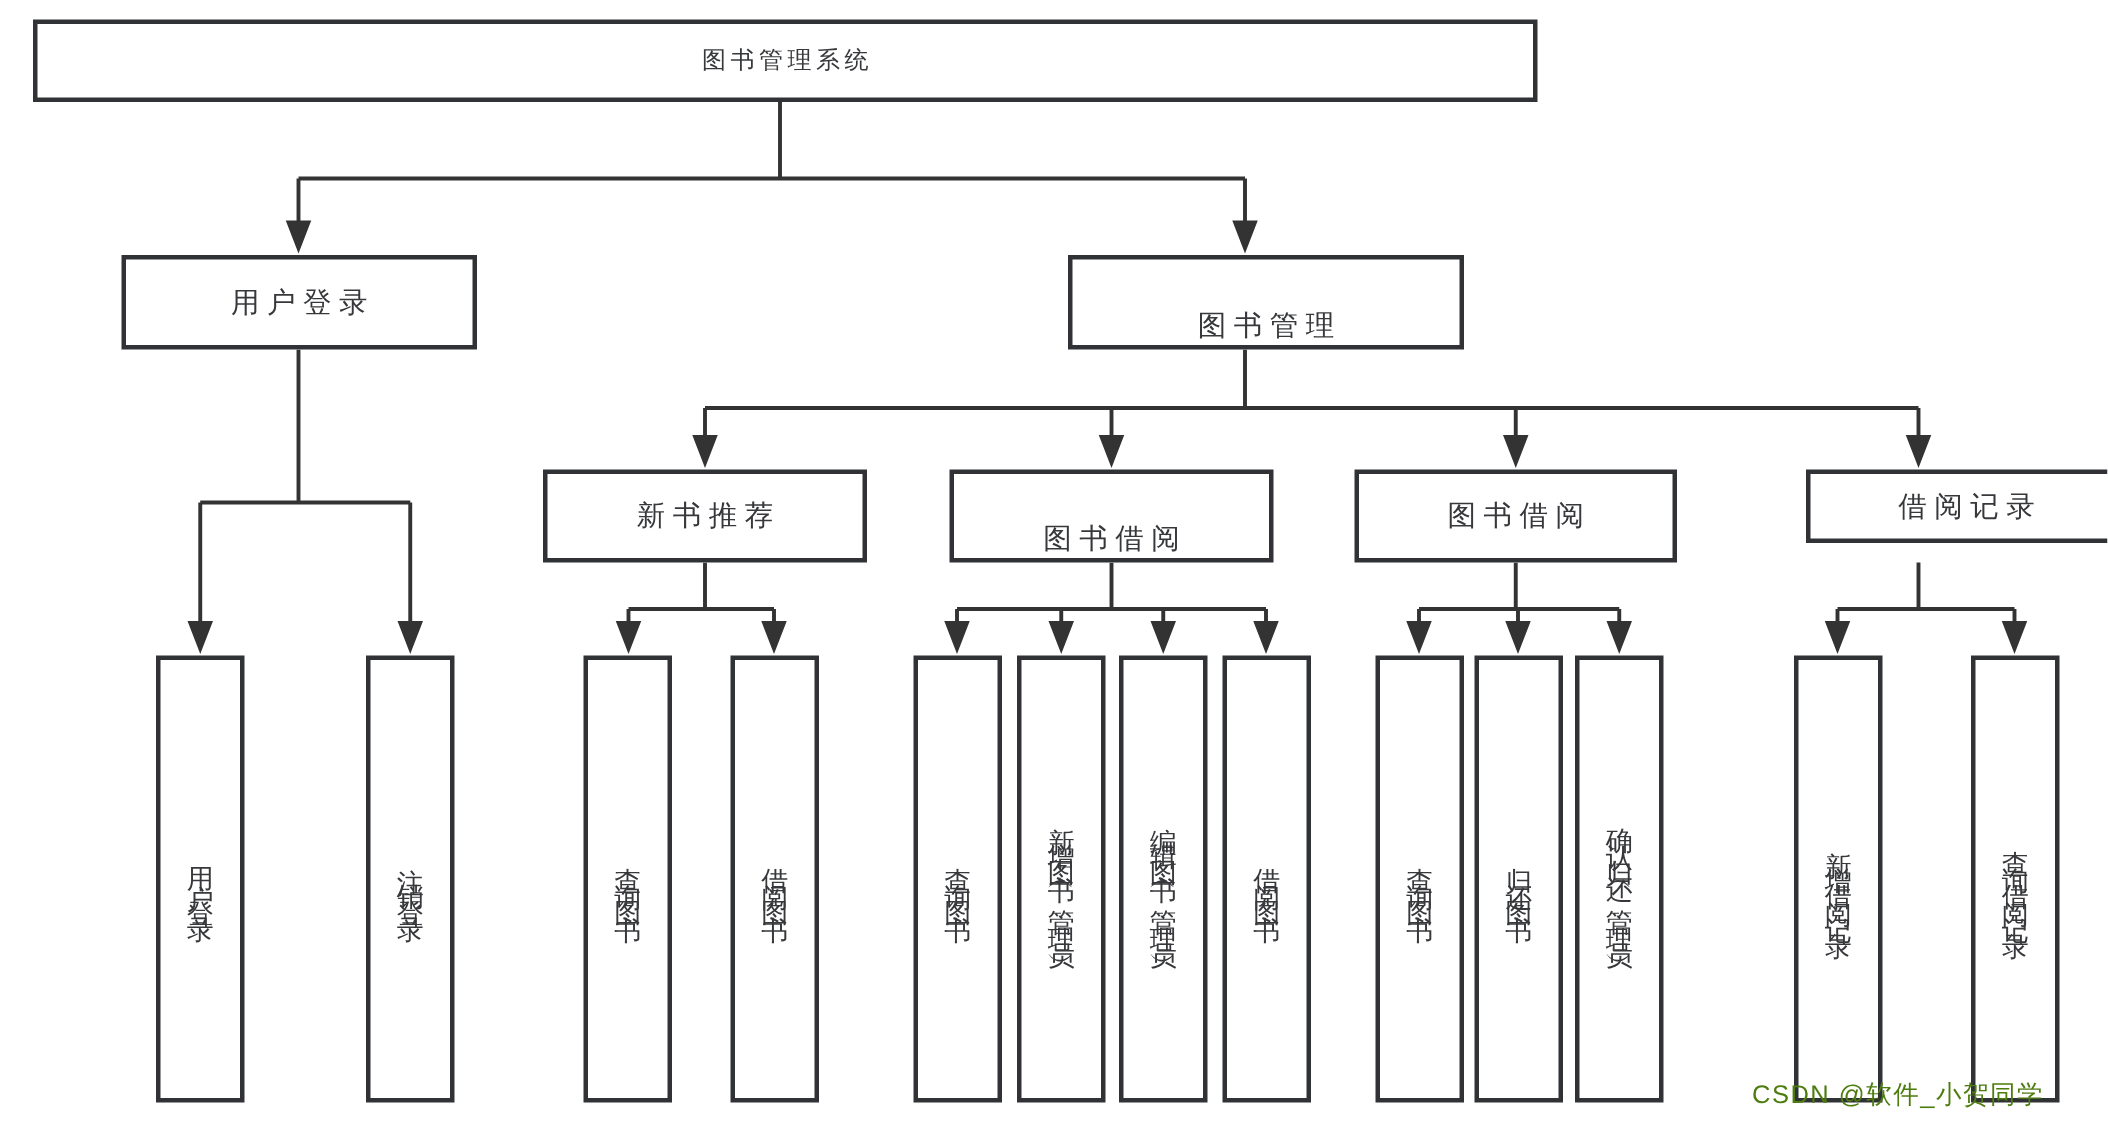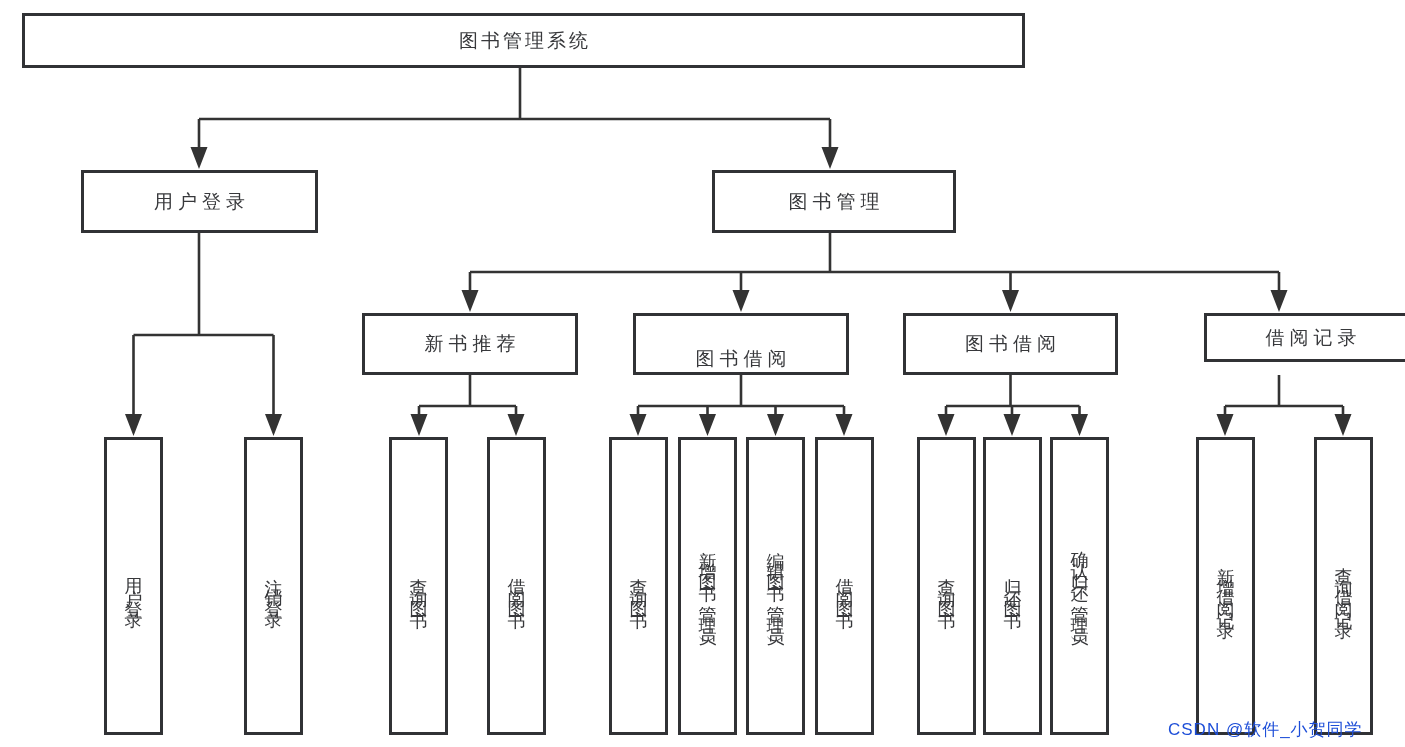--- a/index.html
+++ b/index.html
@@ -19,35 +19,35 @@
     border:3px solid #313235;
     display:flex;align-items:center;justify-content:center;
     z-index:2;
   }
   .hlabel{
     font-size:19px;
     letter-spacing:5px;
     white-space:nowrap;
     text-indent:5px; 
   }
-  .node.root .hlabel{font-size:19px;letter-spacing:3px;text-indent:3px;}
+  .node.root .hlabel{font-size:16px;letter-spacing:3px;text-indent:3px;}
   .vnode{top:437px;height:298px;width:59px;}
   .vlabel{
     writing-mode:vertical-rl;
     text-orientation:mixed;
     font-size:18px;
     letter-spacing:11px;
     line-height:1;
   }
   .watermark{
     position:absolute;
     left:1168px;top:718px;
     z-index:5;
     font-size:17px;
-    color:#1d4ed8;
+    color:#4d7c0f;
     letter-spacing:1px;
     white-space:nowrap;
   }
 </style>
 </head>
 <body>
 
 <div id="canvas">
 
   <svg id="connectors" viewBox="0 0 1405 747" xmlns="http://www.w3.org/2000/svg">
@@ -70,21 +70,21 @@
              M1334.5 414 L1351.5 414 L1343 436 Z"></path>
   </svg>
 
   <div class="node root" style="left:22px;top:13px;width:1003px;height:55px;">
     <span class="hlabel">图书管理系统</span>
   </div>
 
   <div class="node" style="left:81px;top:170px;width:237px;height:63px;">
     <span class="hlabel">用户登录</span>
   </div>
-  <div class="node" style="left:712px;top:170px;width:244px;height:63px;">
+  <div class="node" style="left:712px;top:170px;width:264px;height:63px;align-items:flex-end;">
     <span class="hlabel">图书管理</span>
   </div>
 
   <div class="node" style="left:362px;top:313px;width:216px;height:62px;">
     <span class="hlabel">新书推荐</span>
   </div>
   <div class="node" style="left:633px;top:313px;width:216px;height:62px;align-items:flex-end;">
     <span class="hlabel">图书借阅</span>
   </div>
   <div class="node" style="left:903px;top:313px;width:215px;height:62px;">

